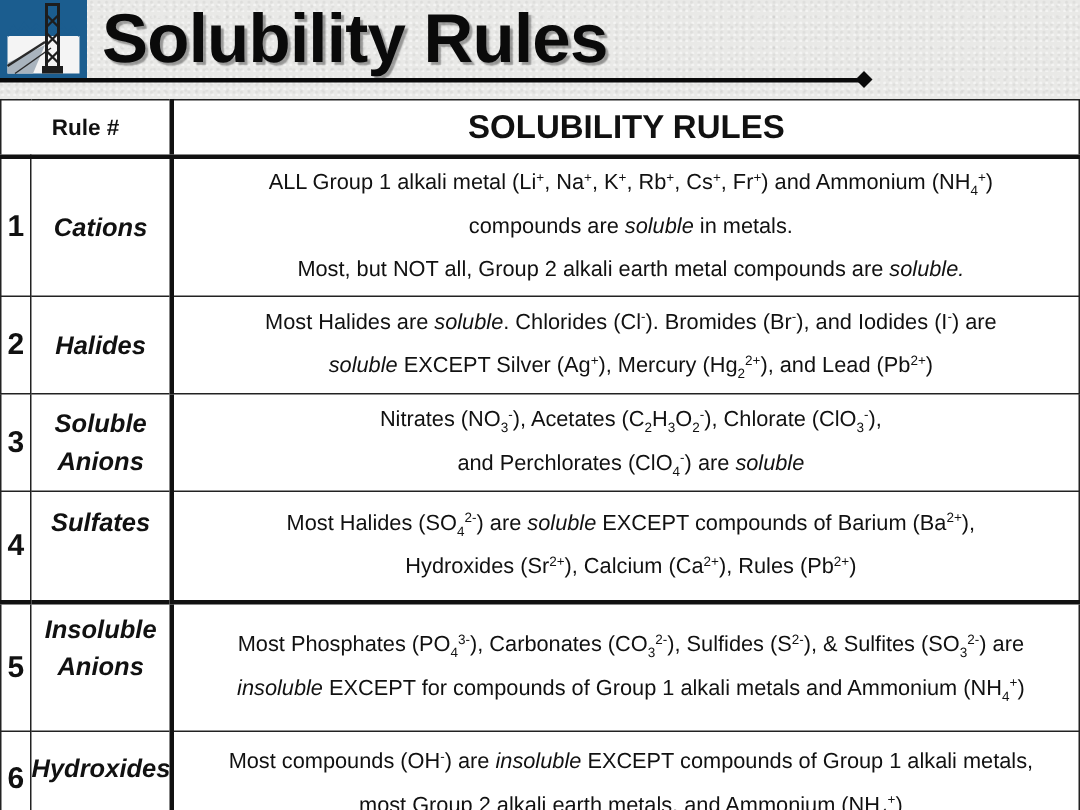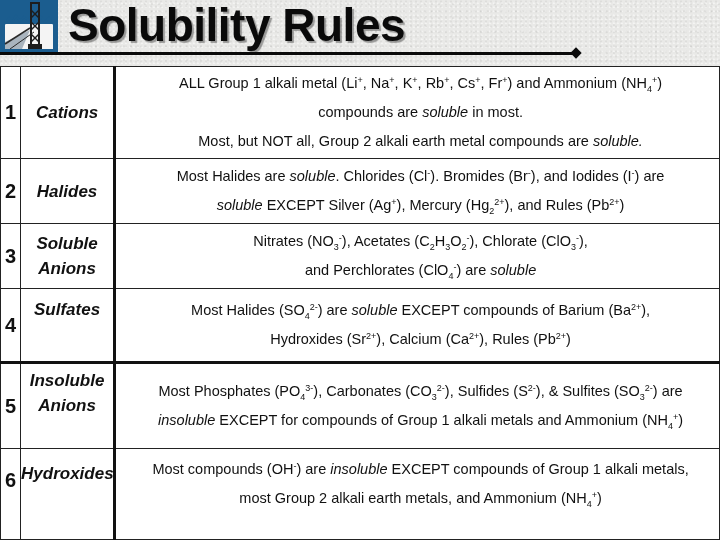--- a/index.html
+++ b/index.html
@@ -166,41 +166,45 @@
 <div class="title-rule"></div>
 <div class="title-rule-dot"></div>
 
 <table class="rules-table">
   <colgroup>
     <col class="col-num">
     <col class="col-cat">
     <col class="col-desc">
   </colgroup>
   <tbody>
+      <tr class="hdr-row">
+    <th class="hdr-rule" colspan="2">Rule #</th>
+    <th class="hdr-title">SOLUBILITY RULES</th>
+  </tr>
 
   <tr class="row-1">
     <td class="num-cell">1</td>
     <td class="cat-cell">
       <span class="desc-line">Cations</span>
     </td>
     <td class="desc-cell">
           <span class="desc-line"><span>ALL Group 1 alkali metal (Li</span><sup>+</sup><span>, Na</span><sup>+</sup><span>, K</span><sup>+</sup><span>, Rb</span><sup>+</sup><span>, Cs</span><sup>+</sup><span>, Fr</span><sup>+</sup><span>)  and Ammonium (NH</span><sub>4</sub><sup>+</sup><span>)</span></span>
-          <span class="desc-line"><span>compounds are </span><span class="seg-i">soluble</span><span> in most.</span></span>
+          <span class="desc-line"><span>compounds are </span><span class="seg-i">soluble</span><span> in metals.</span></span>
           <span class="desc-line"><span>Most, but NOT all, Group 2 alkali earth metal compounds are </span><span class="seg-i">soluble.</span></span>
         </td>
   </tr>
 
   <tr class="row-2">
     <td class="num-cell">2</td>
     <td class="cat-cell">
       <span class="desc-line">Halides</span>
     </td>
     <td class="desc-cell">
           <span class="desc-line"><span>Most Halides are </span><span class="seg-i">soluble</span><span>. Chlorides (Cl</span><sup>-</sup><span>). Bromides (Br</span><sup>-</sup><span>), and Iodides (I</span><sup>-</sup><span>) are</span></span>
-          <span class="desc-line"><span class="seg-i">soluble</span><span> EXCEPT Silver (Ag</span><sup>+</sup><span>), Mercury (Hg</span><sub>2</sub><sup>2+</sup><span>), and Rules (Pb</span><sup>2+</sup><span>)</span></span>
+          <span class="desc-line"><span class="seg-i">soluble</span><span> EXCEPT Silver (Ag</span><sup>+</sup><span>), Mercury (Hg</span><sub>2</sub><sup>2+</sup><span>), and Lead (Pb</span><sup>2+</sup><span>)</span></span>
         </td>
   </tr>
 
   <tr class="row-3">
     <td class="num-cell">3</td>
     <td class="cat-cell">
       <span class="desc-line">Soluble</span>
       <span class="desc-line">Anions</span>
     </td>
     <td class="desc-cell">

